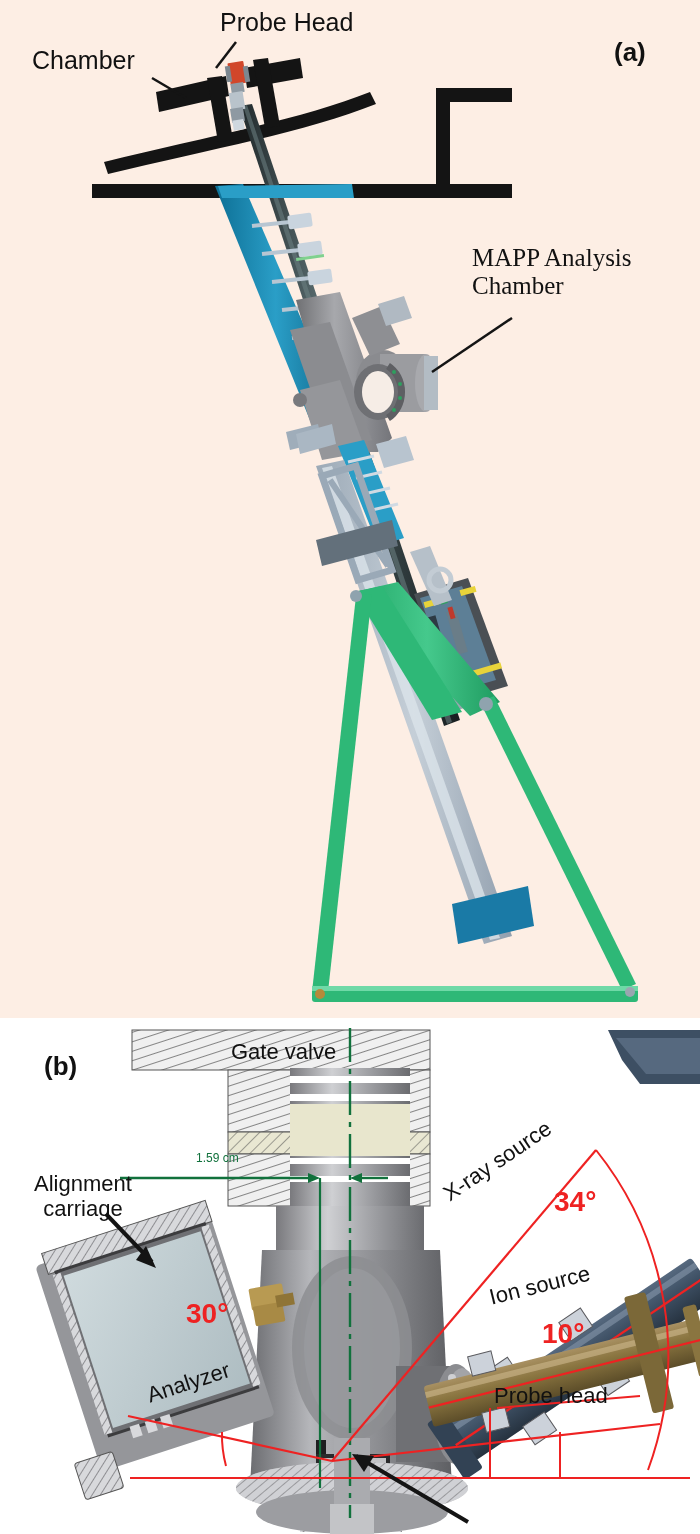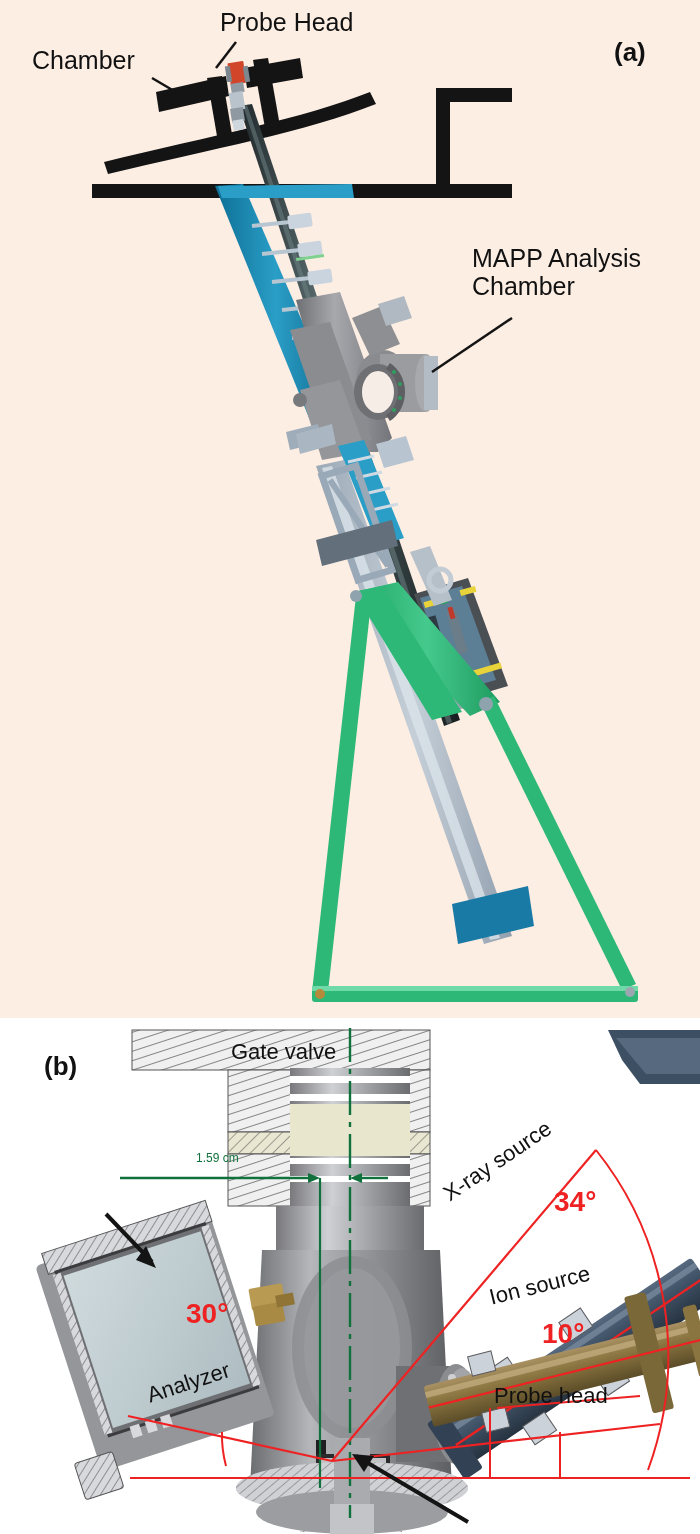--- a/index.html
+++ b/index.html
@@ -398,26 +398,28 @@
     </g>
 
     <g>
       <line x1="106" y1="196" x2="152" y2="244" stroke="#141414" stroke-width="4"></line>
       <polygon points="156,250 136,242 146,228" fill="#141414"></polygon>
     </g>
   </svg>
 
   <div class="lbl lbl-a" style="left:32px;top:46px;">Chamber</div>
   <div class="lbl lbl-a" style="left:220px;top:8px;">Probe Head</div>
-  <div class="lbl lbl-a" style="left:472px;top:244px;">MAPP Analysis
+  <div class="lbl lbl-a" style="left:472px;top:244px;font-family:Liberation Serif, serif;">MAPP Analysis
 Chamber</div>
   <div class="lbl lbl-pane" style="left:614px;top:38px;">(a)</div>
 
   <div class="lbl lbl-pane" style="left:44px;top:1052px;">(b)</div>
   <div class="lbl lbl-b" style="left:190px;top:1040px;margin-left:41px;">Gate valve</div>
+  <div class="lbl lbl-b" style="left:34px;top:1172px;text-align:center;">Alignment
+carriage</div>
   <div class="lbl lbl-b rot-xray" style="left:446px;top:1184px;">X-ray source</div>
   <div class="lbl lbl-b rot-ion" style="left:490px;top:1286px;">Ion source</div>
   <div class="lbl lbl-b rot-analyzer" style="left:148px;top:1384px;">Analyzer</div>
   <div class="lbl lbl-b" style="left:494px;top:1384px;">Probe head</div>
 
   <div class="lbl lbl-green" style="left:196px;top:1152px;">1.59 cm</div>
   <div class="lbl lbl-red" style="left:186px;top:1298px;">30°</div>
   <div class="lbl lbl-red" style="left:542px;top:1318px;">10°</div>
   <div class="lbl lbl-red" style="left:554px;top:1186px;">34°</div>
 

